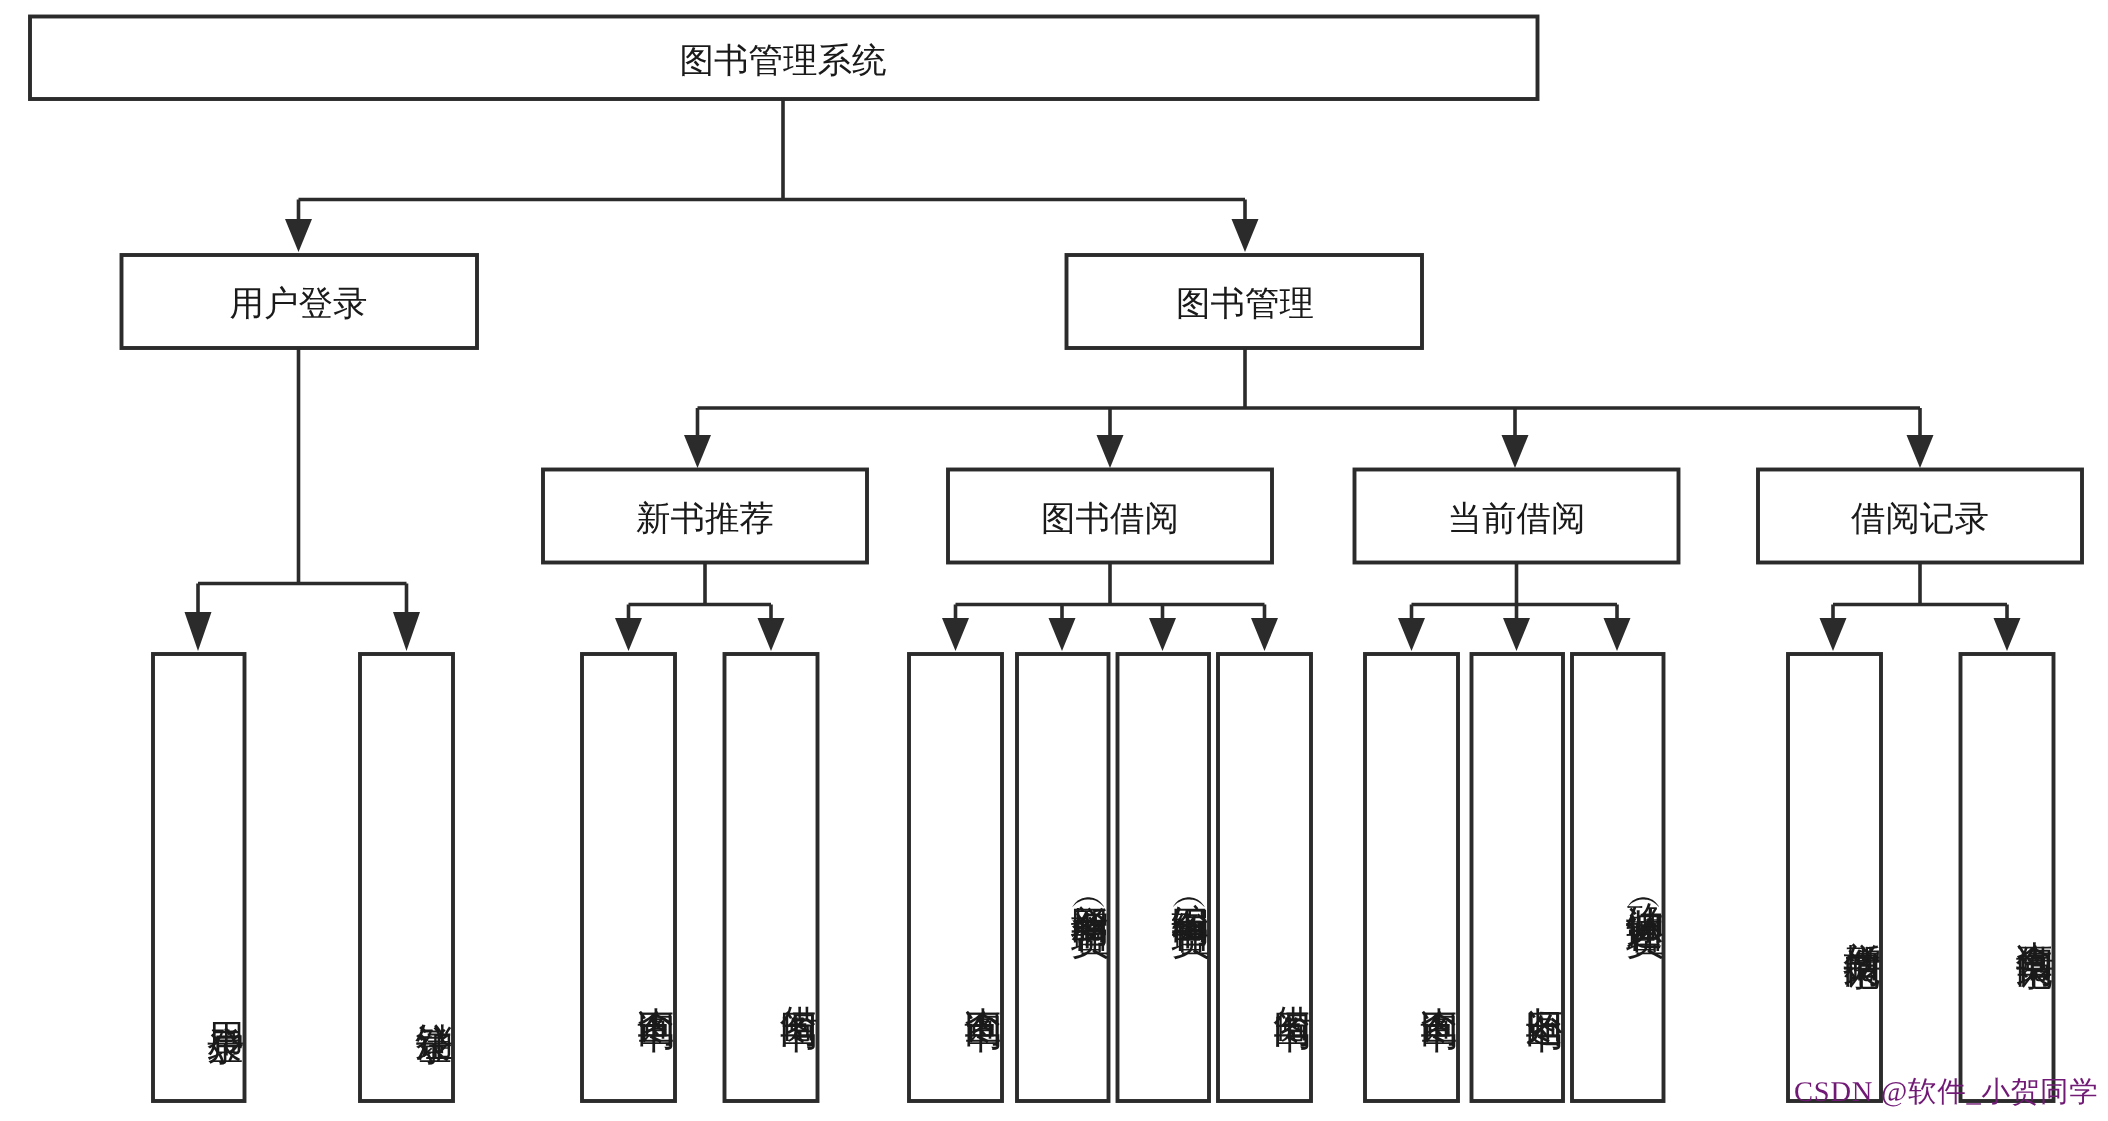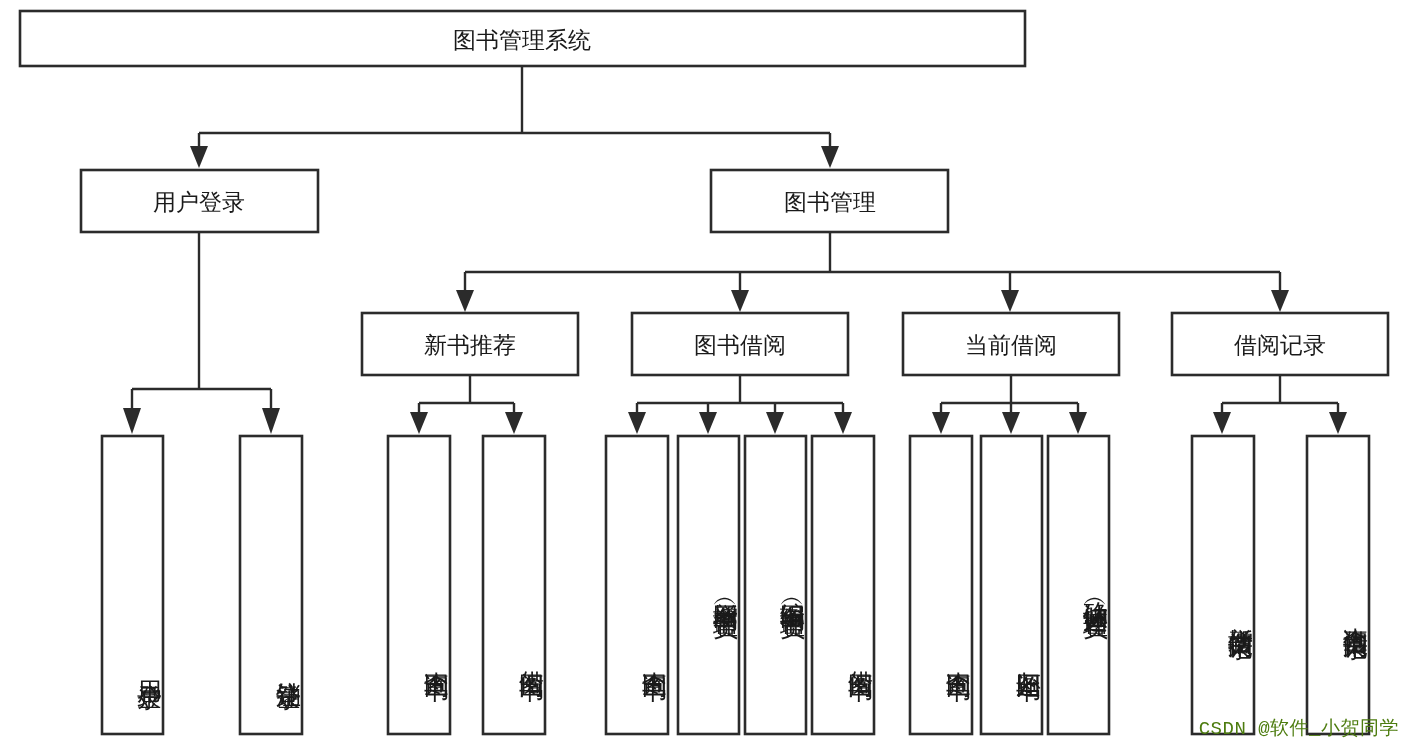--- a/index.html
+++ b/index.html
@@ -61,23 +61,23 @@
     display: flex;
     align-items: flex-start;
     justify-content: center;
     white-space: nowrap;
     pointer-events: none;
   }
   .watermark {
     position: absolute;
     right: 6px;
     bottom: 6px;
-    font-family: Liberation Mono, monospace;
+    font-family: Liberation Serif, serif;
     font-size: 19px;
-    color: #4d7c0f;
+    color: #701a75;
     letter-spacing: 0.5px;
     white-space: nowrap;
   }
 </style>
 </head>
 <body>
 
 <div id="diagram-root">
 
   <svg id="flow" viewBox="0 0 1405 747">

